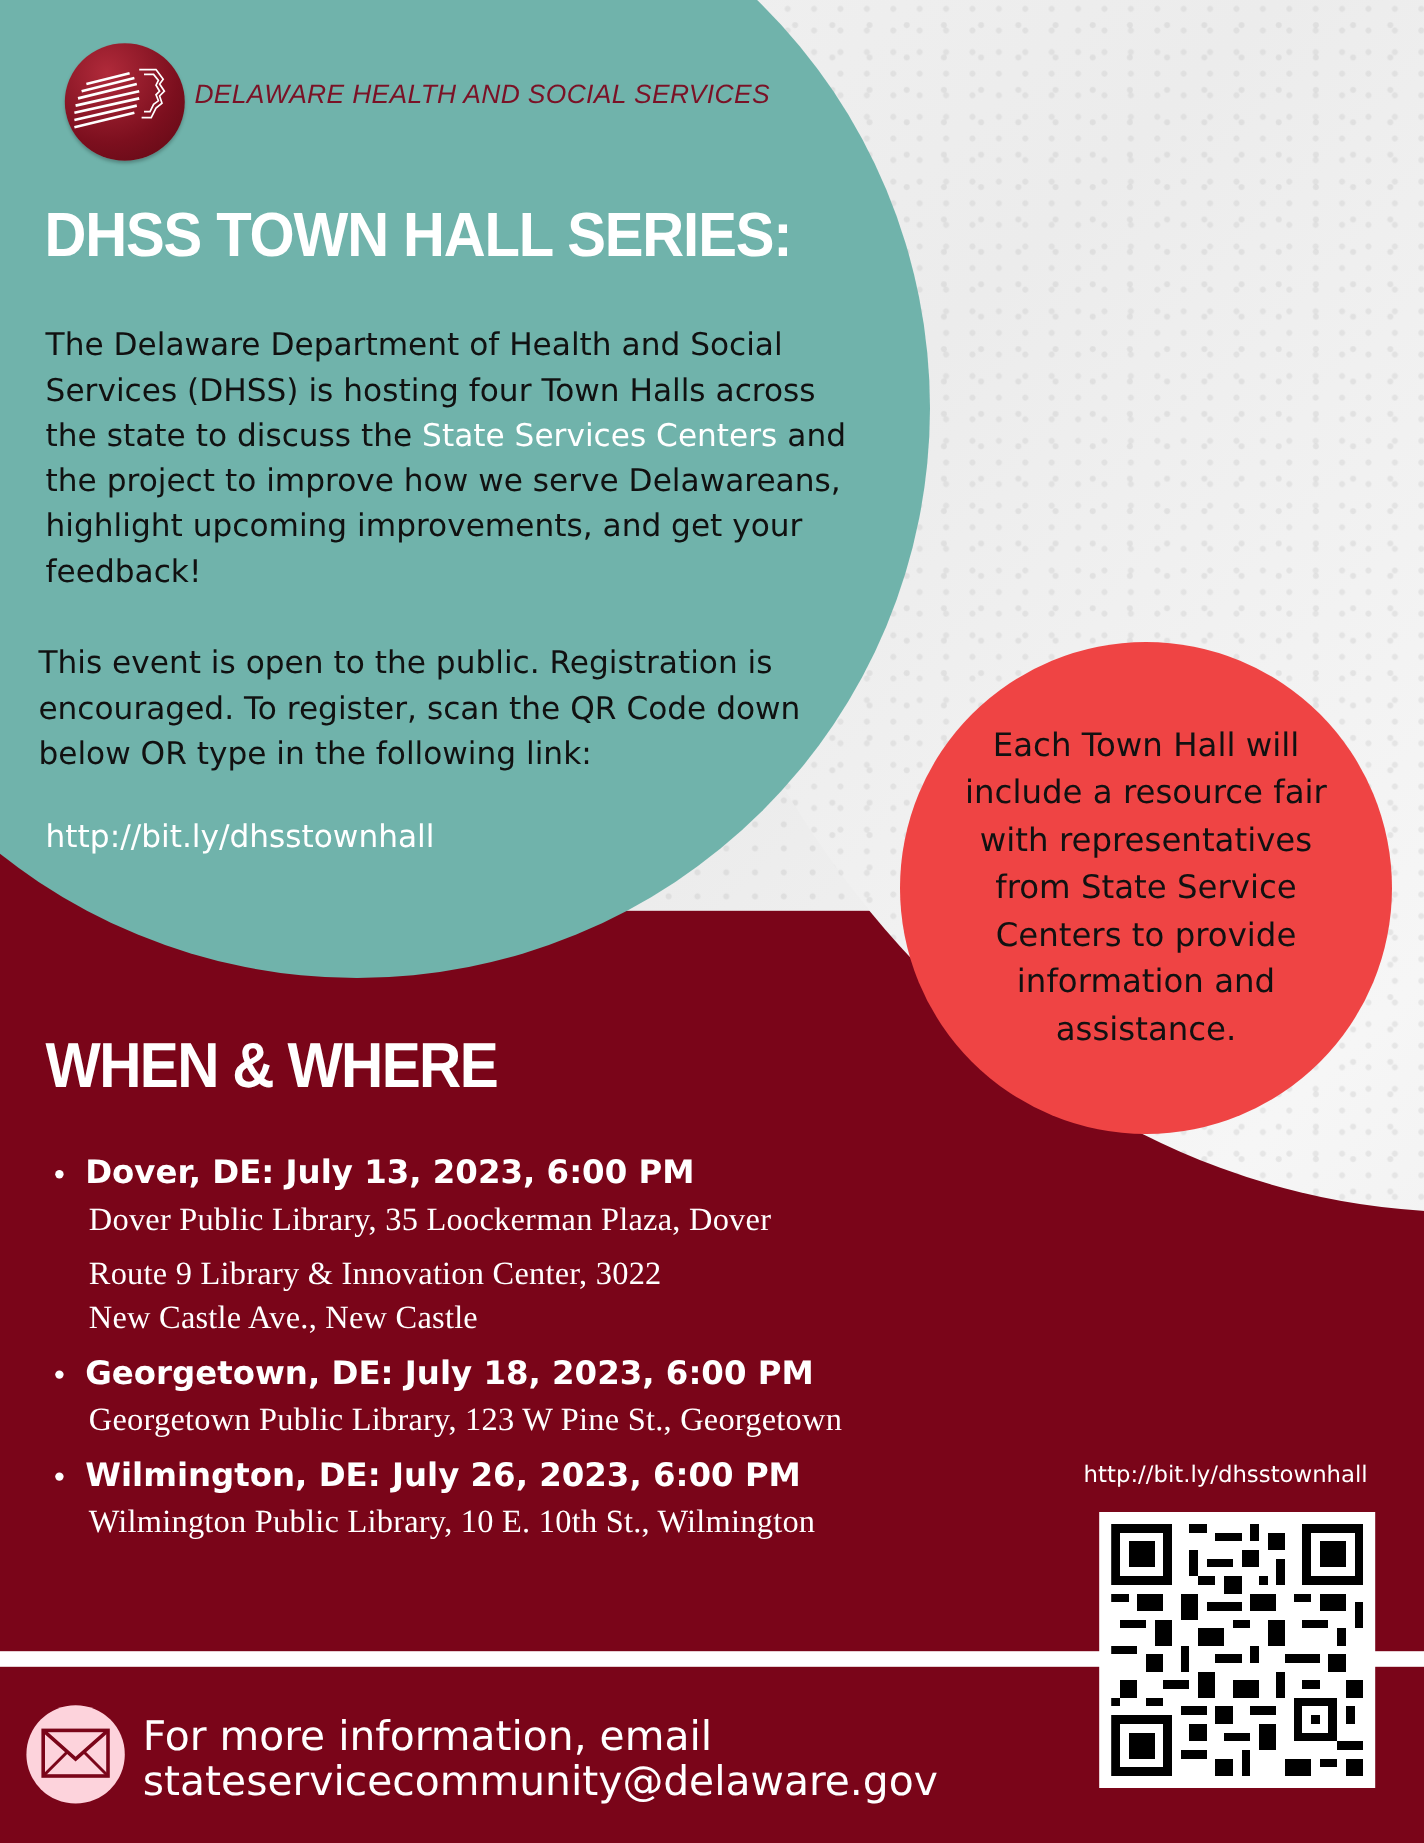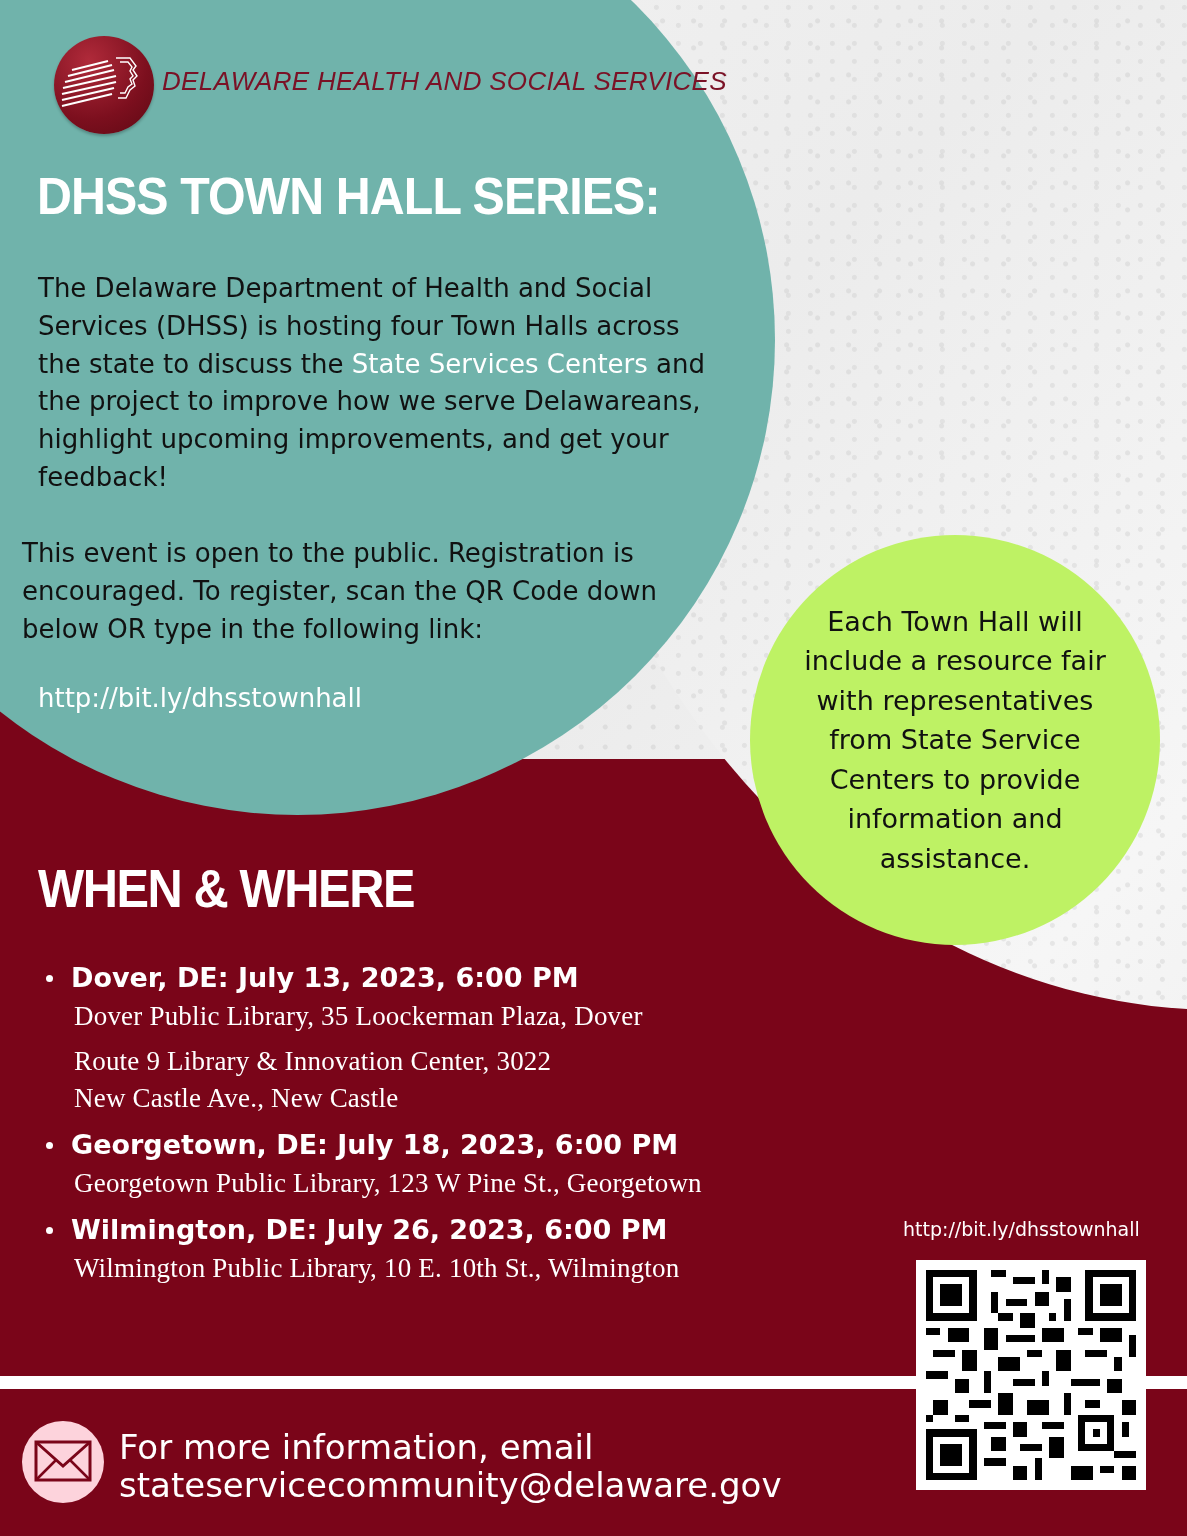--- a/index.html
+++ b/index.html
@@ -9,32 +9,32 @@
       radial-gradient(circle at 20% 30%, rgba(200,200,200,0.35) 0 2px, transparent 3px) 0 0/22px 18px,
       radial-gradient(circle at 60% 70%, rgba(190,190,190,0.3) 0 2px, transparent 3px) 0 0/31px 27px,
       linear-gradient(135deg,#f4f4f4,#ececec 40%,#f6f6f6 70%,#e9e9e9);
   }
   .white-bg-2 { position:absolute; left:430px; top:-1px; width:800px; height:760px;
     background:
       radial-gradient(circle at 30% 40%, rgba(195,195,195,0.35) 0 2px, transparent 3px) 0 0/24px 20px,
       linear-gradient(135deg,#f3f3f3,#ebebeb 50%,#f5f5f5);
   }
   .teal-circle { position:absolute; left:-180px; top:-135px; width:955px; height:950px; border-radius:50%; background:#70b3ab; }
-  .pink-circle { position:absolute; left:750px; top:535px; width:410px; height:410px; border-radius:50%; background:#bef264; display:flex; align-items:center; justify-content:center; }
+  .pink-circle { position:absolute; left:750px; top:535px; width:410px; height:410px; border-radius:50%; background:#ef4444; display:flex; align-items:center; justify-content:center; }
   .pink-text { width:330px; text-align:center; font-size:27px; line-height:39.5px; color:#111; font-weight:500; }
 
   .logo { position:absolute; left:54px; top:36px; width:100px; height:98px; border-radius:50%;
     background:radial-gradient(circle at 35% 25%, #b02a3a, #7c0f1e 60%, #5e0914); box-shadow:0 2px 3px rgba(0,0,0,0.25); overflow:hidden; }
   .logo svg { position:absolute; left:0; top:0; }
-  .logo-text { position:absolute; left:162px; top:66px; font-family:"Liberation Sans", sans-serif; font-style:italic; font-size:26px; color:#7a1226; letter-spacing:0.3px; }
+  .logo-text { position:absolute; left:162px; top:66px; font-family:"Liberation Sans", sans-serif; font-style:italic; font-size:22px; color:#7a1226; letter-spacing:0.3px; }
 
   .title { position:absolute; left:37px; top:166px; font-family:"Liberation Sans", sans-serif; font-weight:bold; font-size:52px; color:#fff; letter-spacing:-1px; transform:scaleX(0.93); transform-origin:left; }
   .intro { position:absolute; left:38px; top:270px; width:680px; font-size:26px; line-height:37.8px; color:#111; }
   .intro .hl { color:#fff; }
-  .register { position:absolute; left:22px; top:535px; width:680px; font-size:26px; line-height:37.8px; color:#111; }
+  .register { position:absolute; left:32px; top:535px; width:680px; font-size:26px; line-height:37.8px; color:#111; }
   .link-main { position:absolute; left:38px; top:683px; font-size:26px; color:#fff; }
 
   .ww-title { position:absolute; left:38px; top:858px; font-family:"Liberation Sans", sans-serif; font-weight:bold; font-size:53px; color:#fff; letter-spacing:-1.5px; transform:scaleX(0.92); transform-origin:left; }
   .events { position:absolute; left:40px; top:958px; width:840px; color:#fff; }
   .event { margin:0; }
   .event-head { display:flex; align-items:center; font-weight:bold; font-size:27px; line-height:40px; }
   .bullet { display:inline-block; width:7px; height:7px; border-radius:50%; background:#fff; margin:0 18px 0 6px; }
   .event-loc { padding-left:34px; font-size:27px; line-height:37px; margin-bottom:8px; white-space:pre-line; letter-spacing:0.2px;font-family:Liberation Serif, serif; }
 
   .qr-url { position:absolute; left:903px; top:1218px; font-size:19px; color:#fff; }

